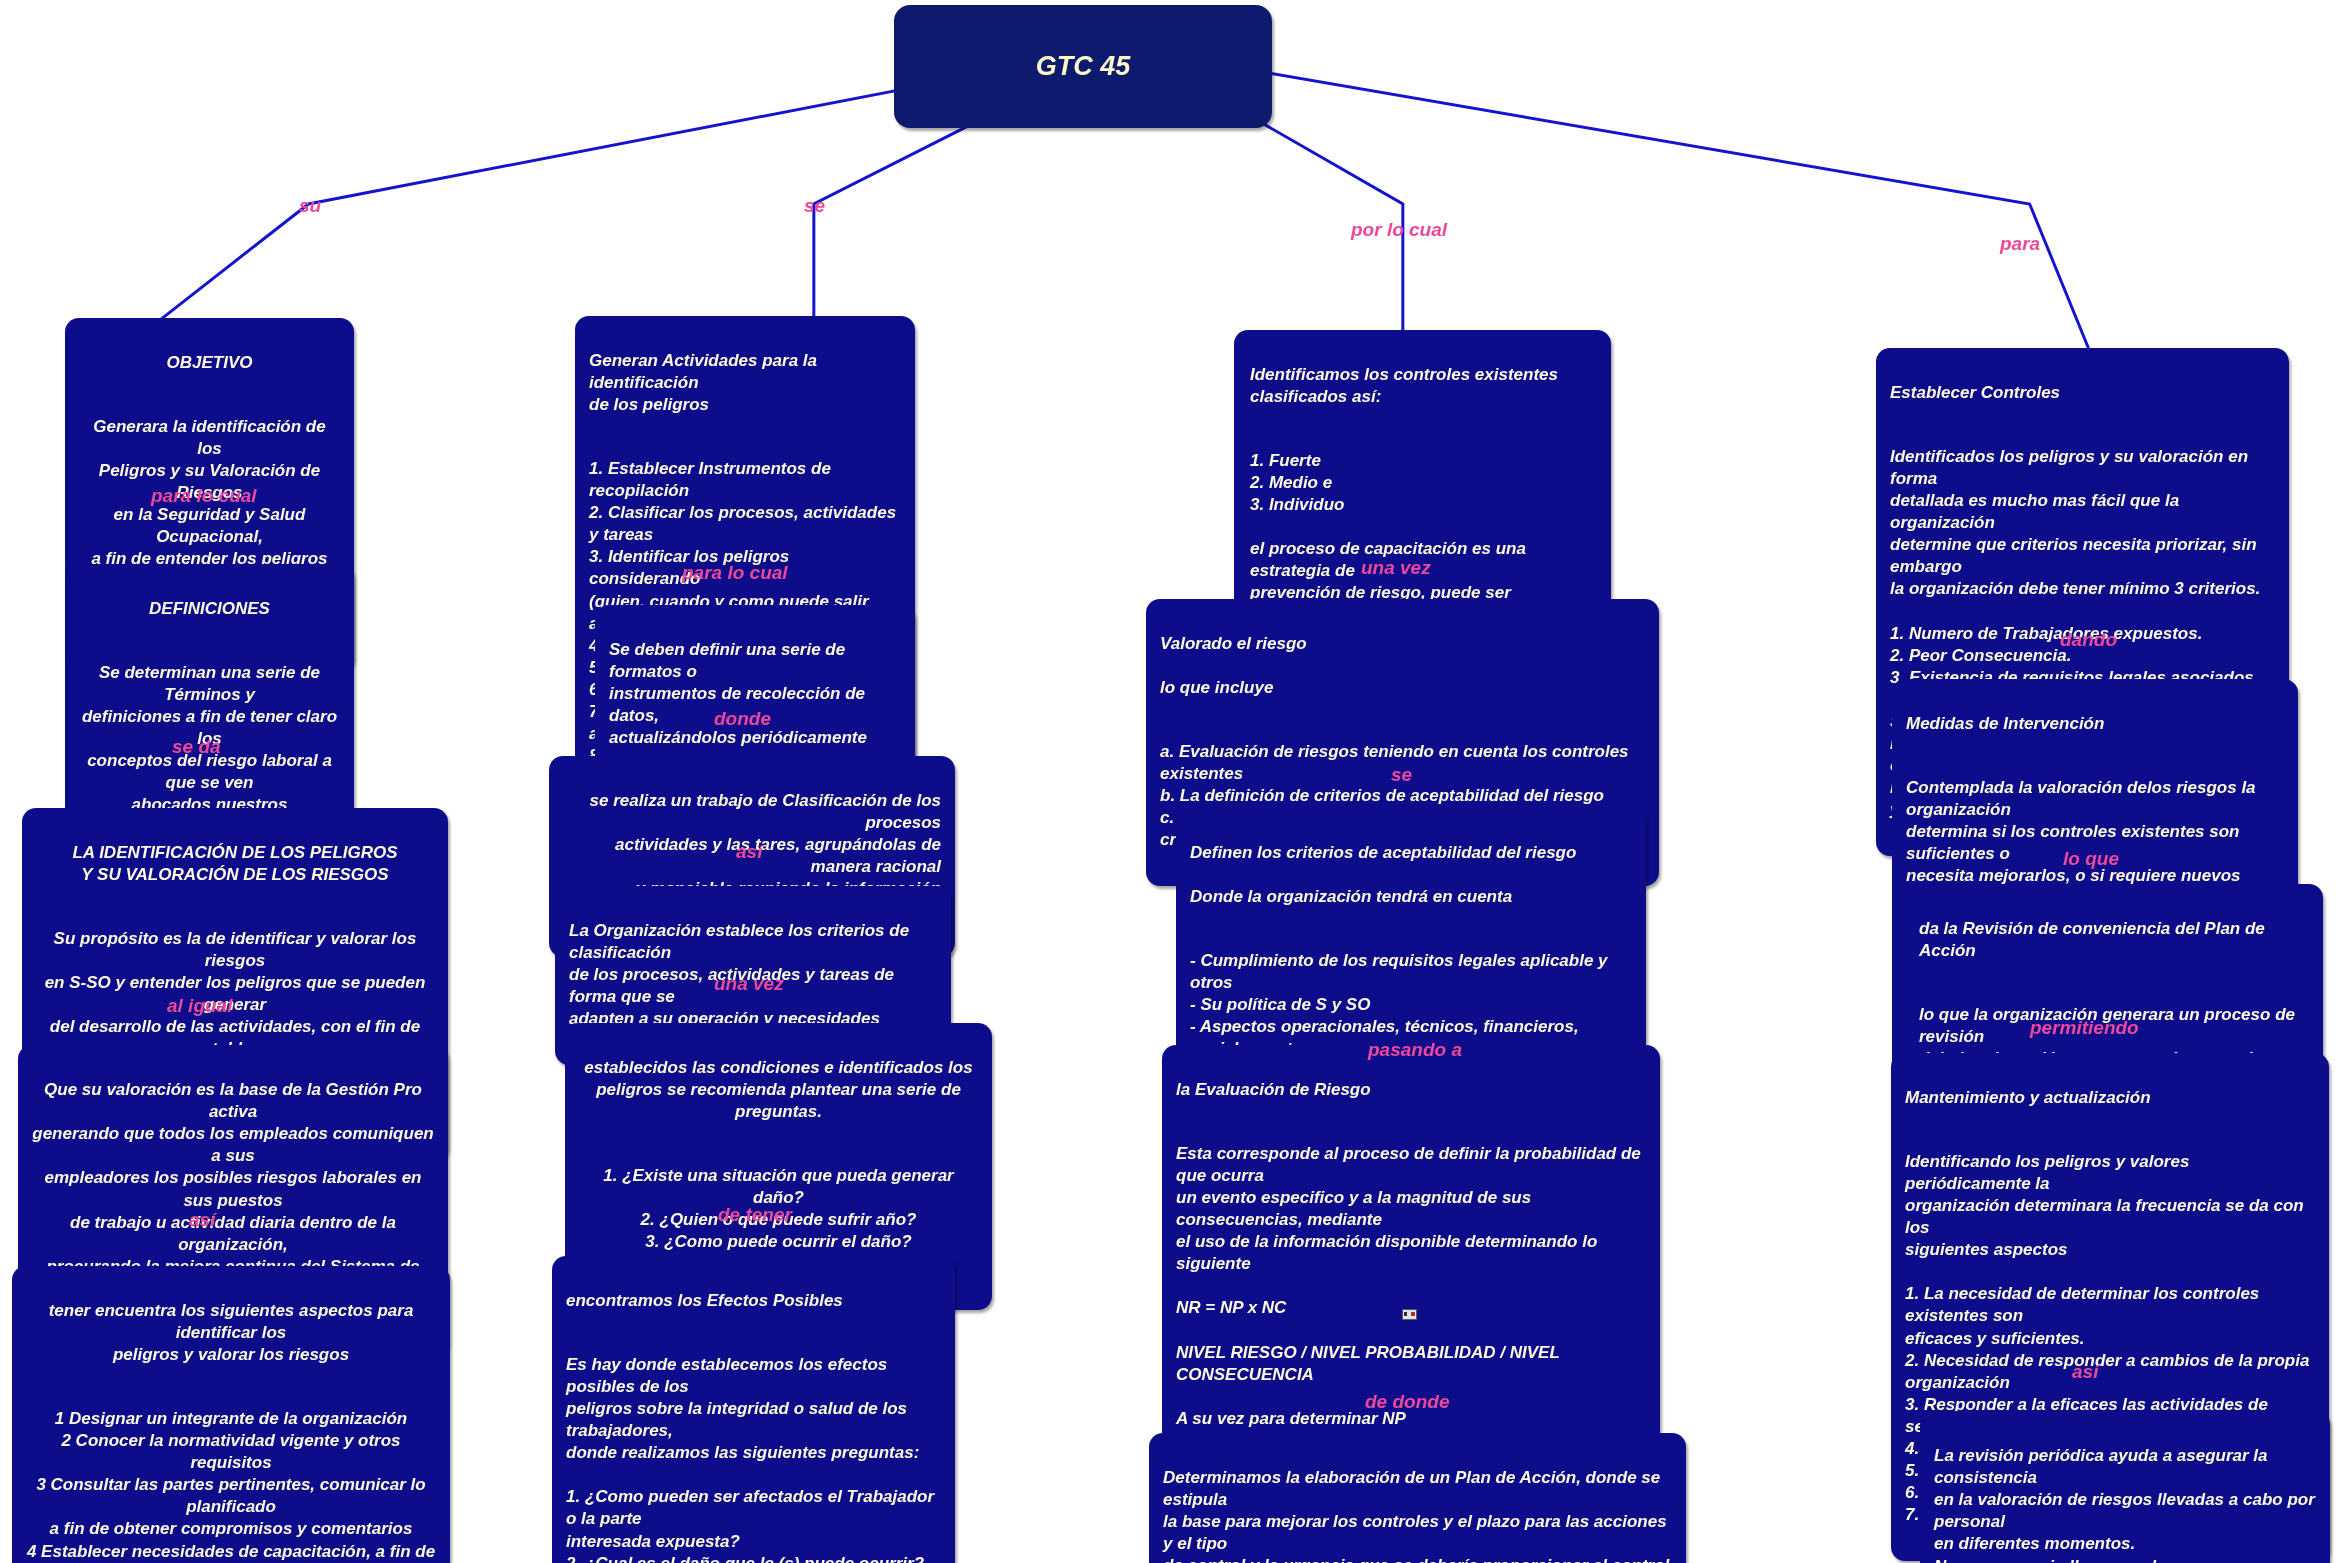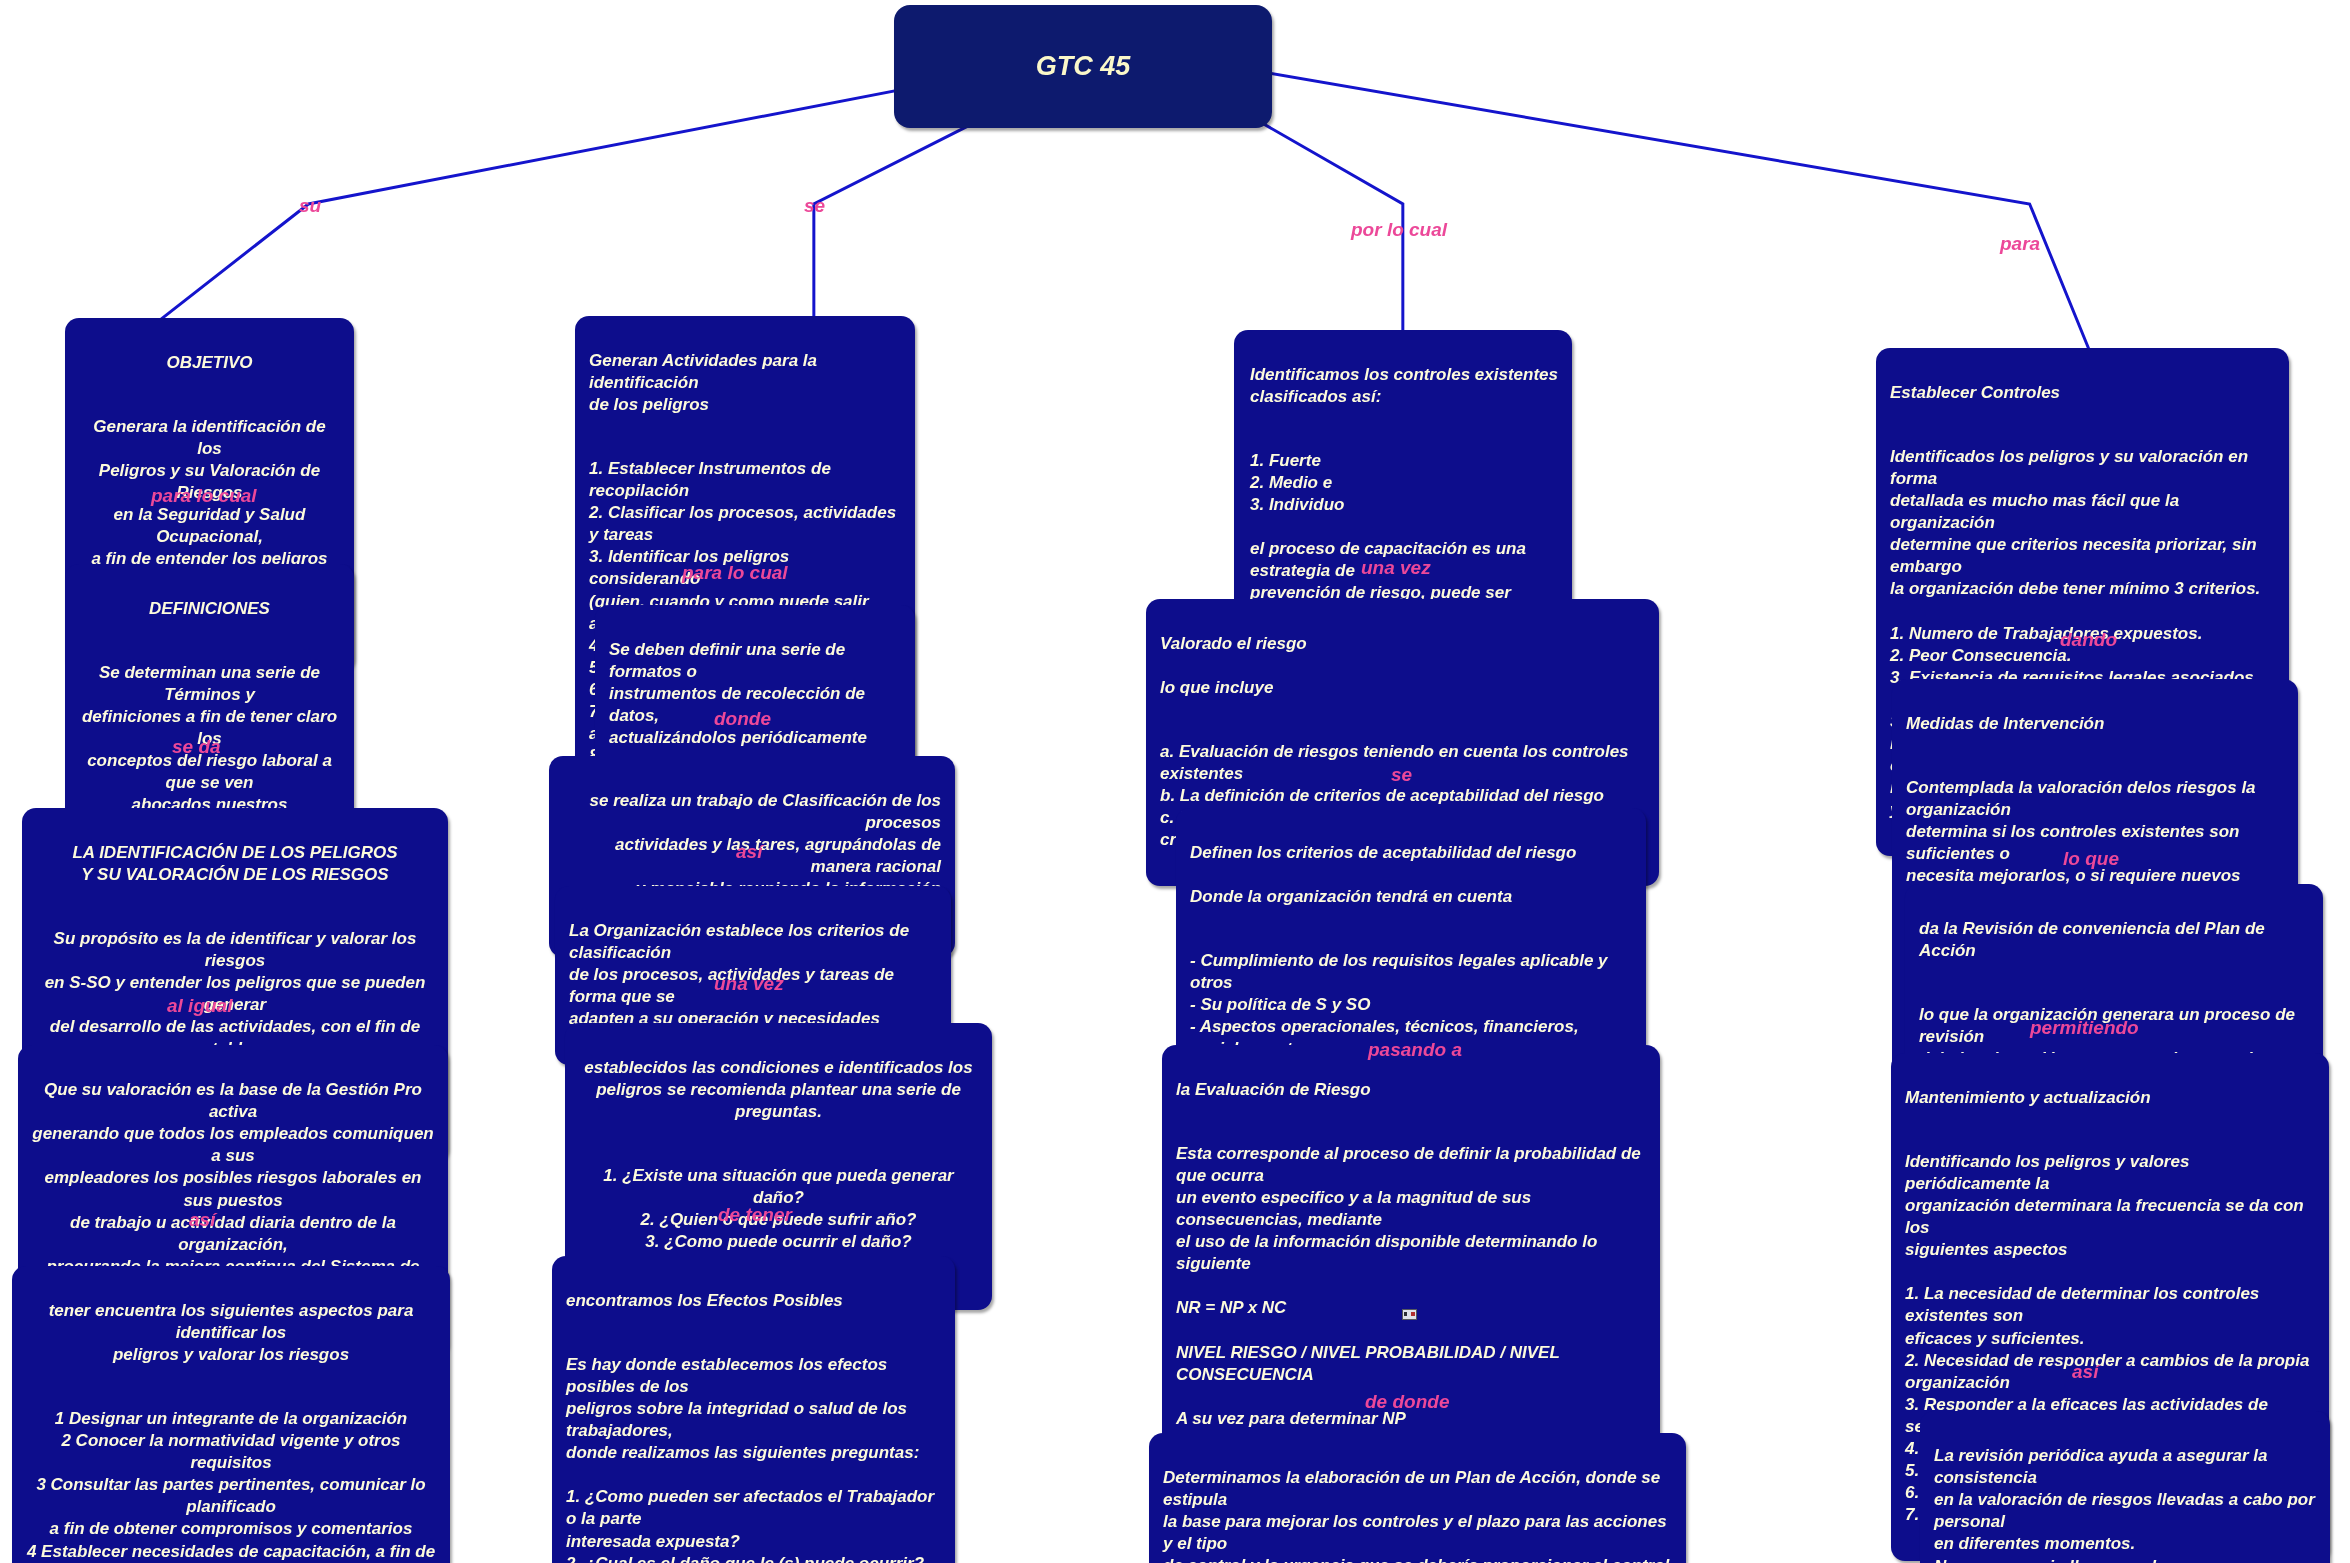--- a/index.html
+++ b/index.html
@@ -258,21 +258,21 @@
     <span class="title">encontramos los Efectos Posibles</span>
     <span class="body">Es hay donde establecemos los efectos posibles de los
 peligros sobre la integridad o salud de los trabajadores,
 donde realizamos las siguientes preguntas:
 
 1. ¿Como pueden ser afectados el Trabajador o la parte
 interesada expuesta?
 2. ¿Cual es el daño que le (s) puede ocurrir?</span>
   </div>
 
-  <div class="node" style="left:1234px; top:330px; width:338px;padding-left:16px;">
+  <div class="node" style="left:1234px; top:330px; width:377px;padding-left:16px;">
     <span class="title">Identificamos los controles existentes
 clasificados así:</span>
     <span class="body">1. Fuerte
 2. Medio e
 3. Individuo
 
 el proceso de capacitación es una estrategia de
 prevención de riesgo, puede ser considerada por
 la organización en la identificación de controles</span>
   </div>

